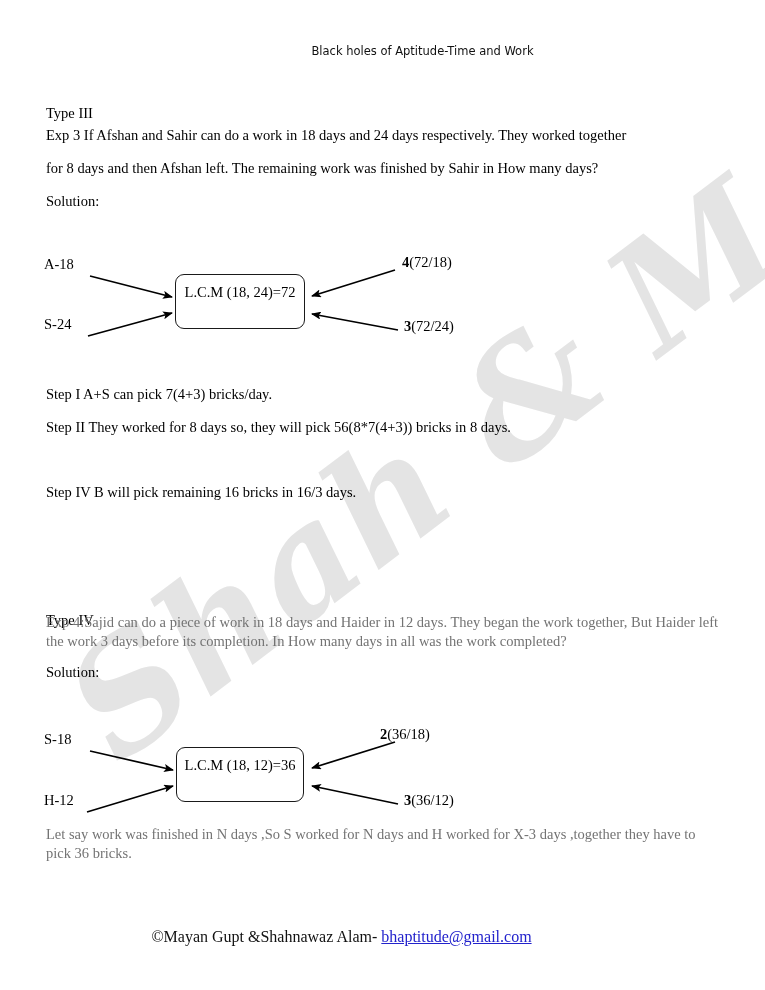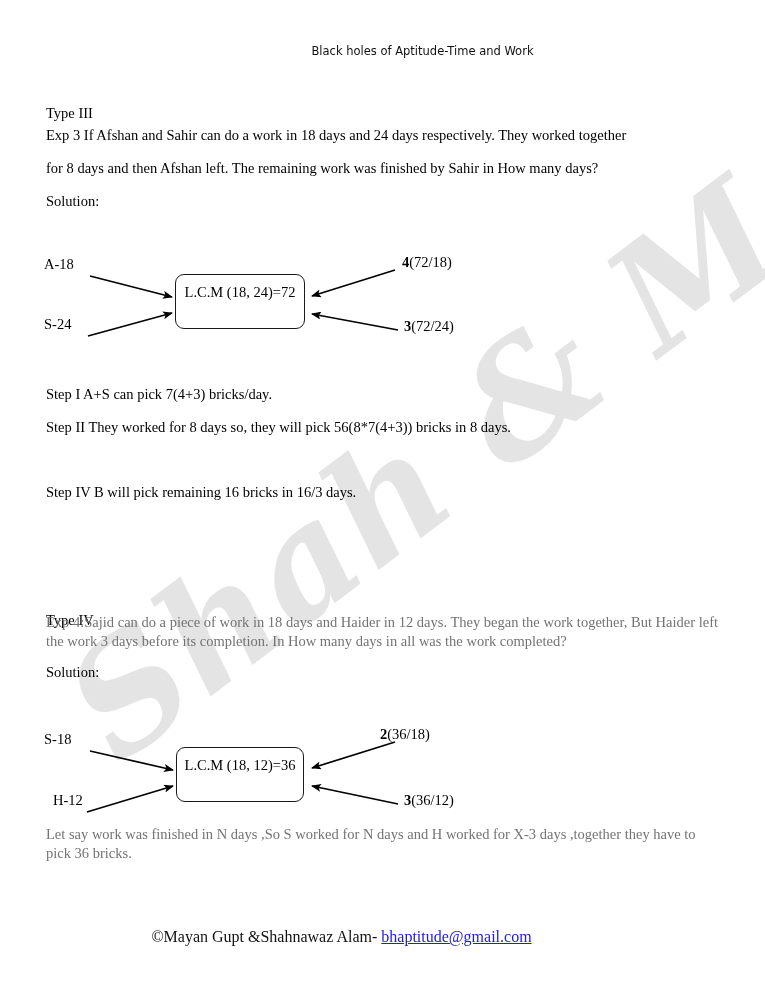--- a/index.html
+++ b/index.html
@@ -210,21 +210,21 @@
       <line x1="47" y1="92" x2="133" y2="66" stroke="#000000" stroke-width="1.7" marker-end="url(#ah3)"></line>
       <line x1="355" y1="22" x2="272" y2="48" stroke="#000000" stroke-width="1.7" marker-end="url(#ah4)"></line>
       <line x1="358" y1="84" x2="272" y2="66" stroke="#000000" stroke-width="1.7" marker-end="url(#ah4)"></line>
     </svg>
 
     <div class="lcm-box" style="left:136px; top:27px; width:128px; height:55px;">
       <div class="lcm-box-label">L.C.M (18, 12)=36</div>
     </div>
 
     <div class="side-label" style="left:4px; top:11px;">S-18</div>
-    <div class="side-label" style="left:13px; top:72px;text-align:center;">H-12</div>
+    <div class="side-label" style="left:4px; top:72px;text-align:center;">H-12</div>
 
     <div class="side-label" style="left:340px; top:6px;"><b>2</b><span>(36/18)</span></div>
 
     <div class="side-label" style="left:364px; top:72px;"><b>3</b><span>(36/12)</span></div>
   </div>
 
   <div class="para" style="left:46px; top:825px; width:676px;">Let say work was finished in N days ,So S worked for N days and H worked for X-3 days ,together they have to pick 36 bricks.</div>
 
   <div class="doc-footer"><span>©Mayan Gupt &amp;Shahnawaz Alam- </span><a class="mail" href="#">bhaptitude@gmail.com</a></div>
 

